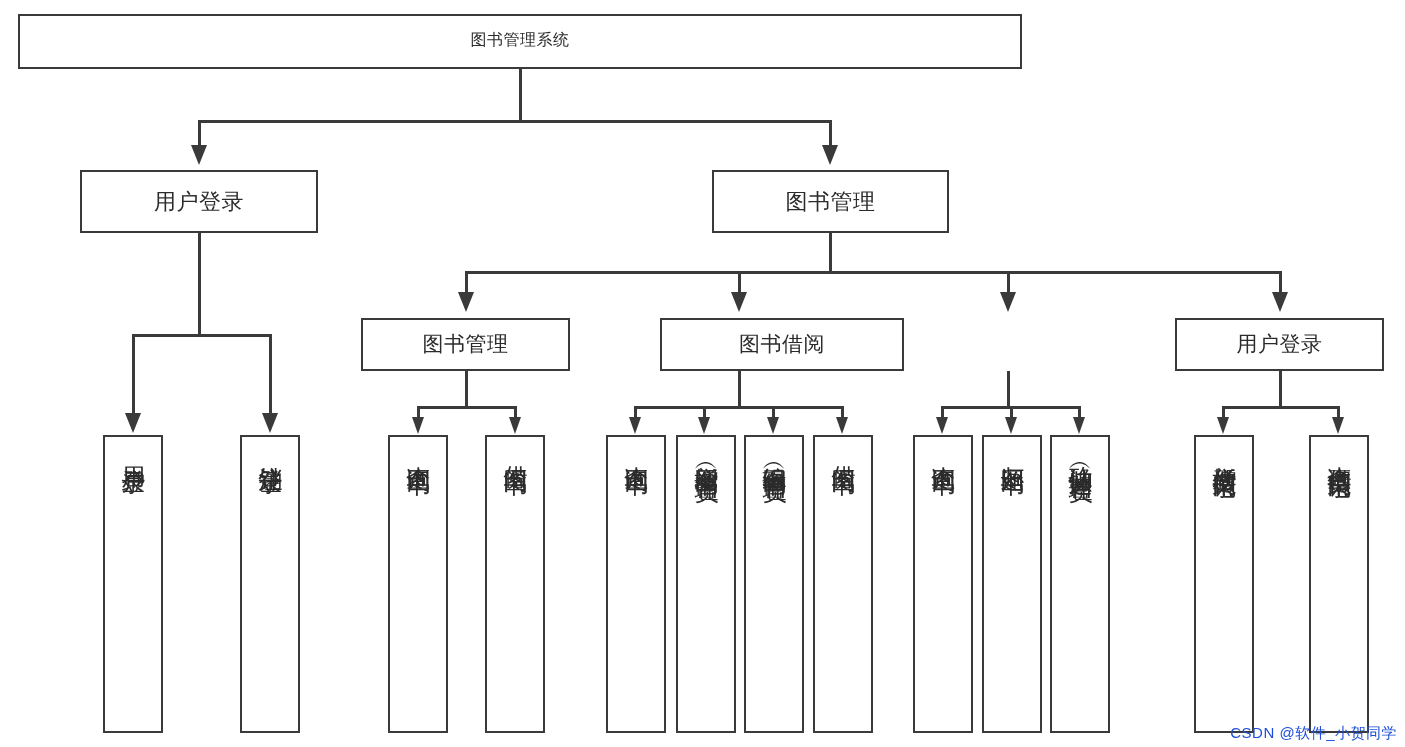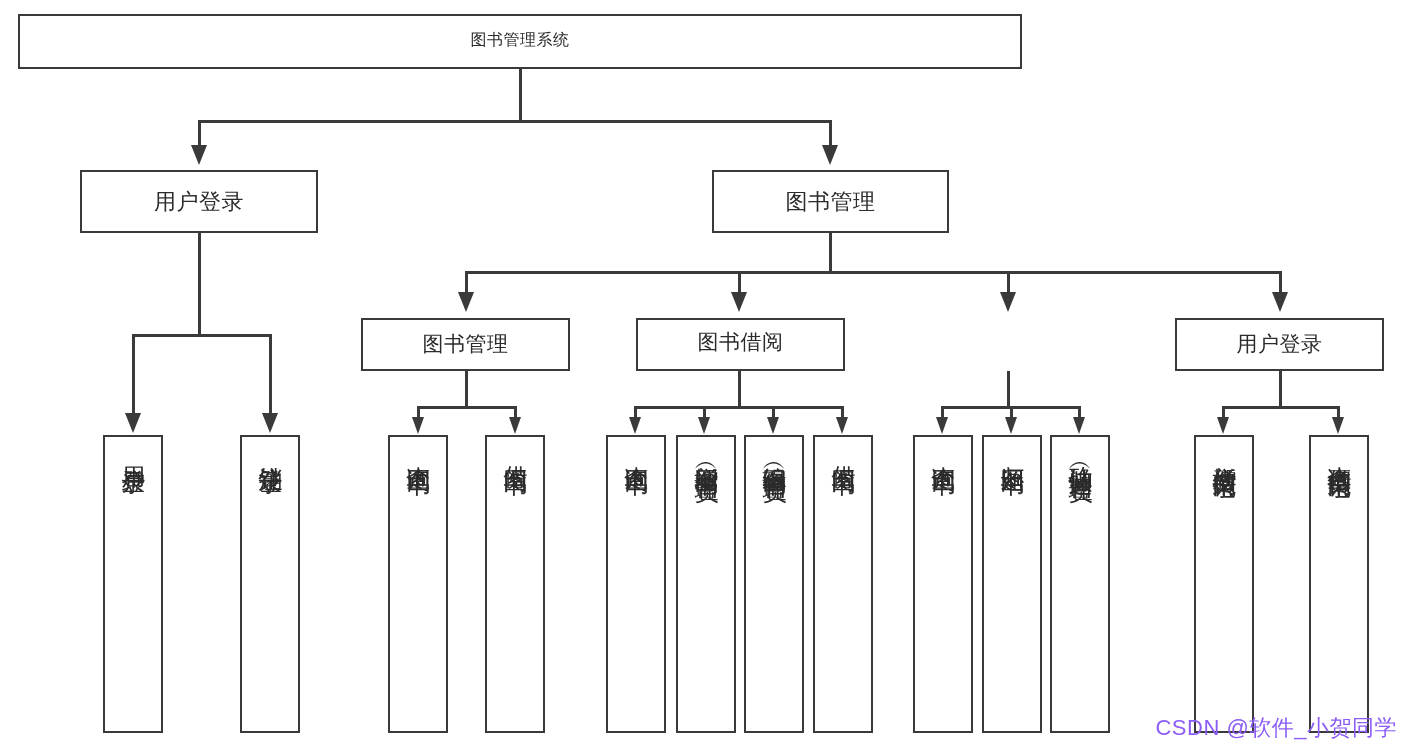--- a/index.html
+++ b/index.html
@@ -59,22 +59,22 @@
   .arrow.small{
     border-left:6px solid transparent;
     border-right:6px solid transparent;
     border-top:17px solid #3a3a3a;
   }
   
   #watermark{
     position:absolute;
     right:8px;
     bottom:4px;
-    font-size:22px;
-    color:#8b5cf6;
+    font-size:15px;
+    color:#1d4ed8;
     letter-spacing:0.5px;
     user-select:none;
     white-space:nowrap;
   }
 </style>
 </head>
 <body>
 
 <div id="canvas">
 
@@ -115,21 +115,21 @@
 
   <div class="vline" style="left:1007px;top:271px;height:22px;"></div>
   <div class="arrow" style="left:1000px;top:292px;"></div>
 
   <div class="vline" style="left:1279px;top:271px;height:22px;"></div>
   <div class="arrow" style="left:1272px;top:292px;"></div>
 
   <div class="node l3" style="left:361px;top:318px;width:209px;height:53px;">
     <span class="label">图书管理</span>
   </div>
-  <div class="node l3" style="left:636px;top:318px;width:209px;height:53px;font-family:Liberation Mono, monospace;">
+  <div class="node l3" style="left:660px;top:318px;width:244px;height:53px;">
     <span class="label">图书借阅</span>
   </div>
   <div class="node l3" style="left:1175px;top:318px;width:209px;height:53px;">
     <span class="label">用户登录</span>
   </div>
 
   <div class="vline" style="left:465px;top:371px;height:37px;"></div>
   <div class="hline" style="left:417px;top:406px;width:98px;"></div>
   <div class="vline" style="left:417px;top:406px;height:12px;"></div>
   <div class="arrow small" style="left:412px;top:417px;"></div>

